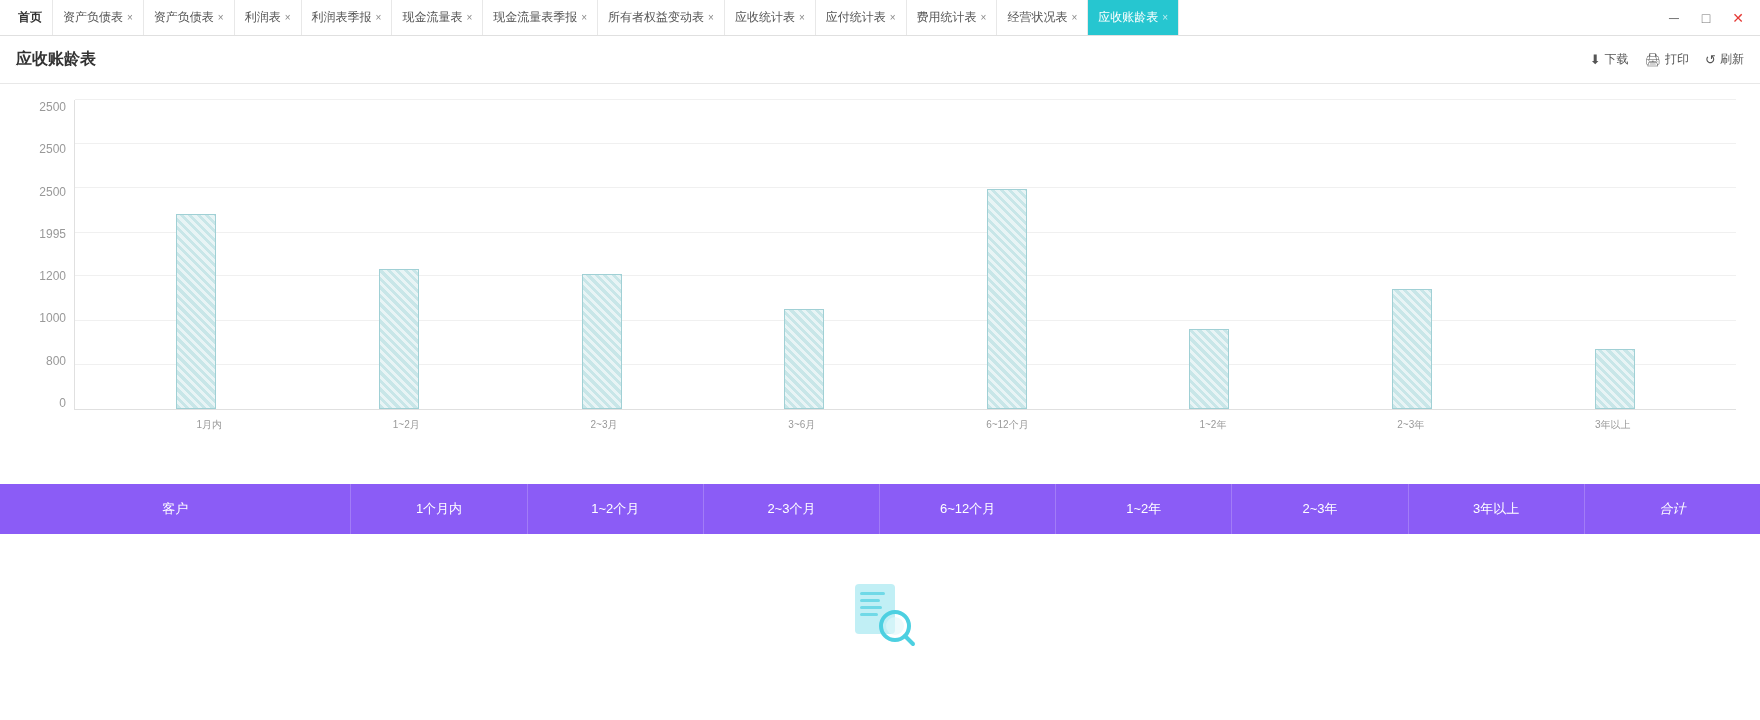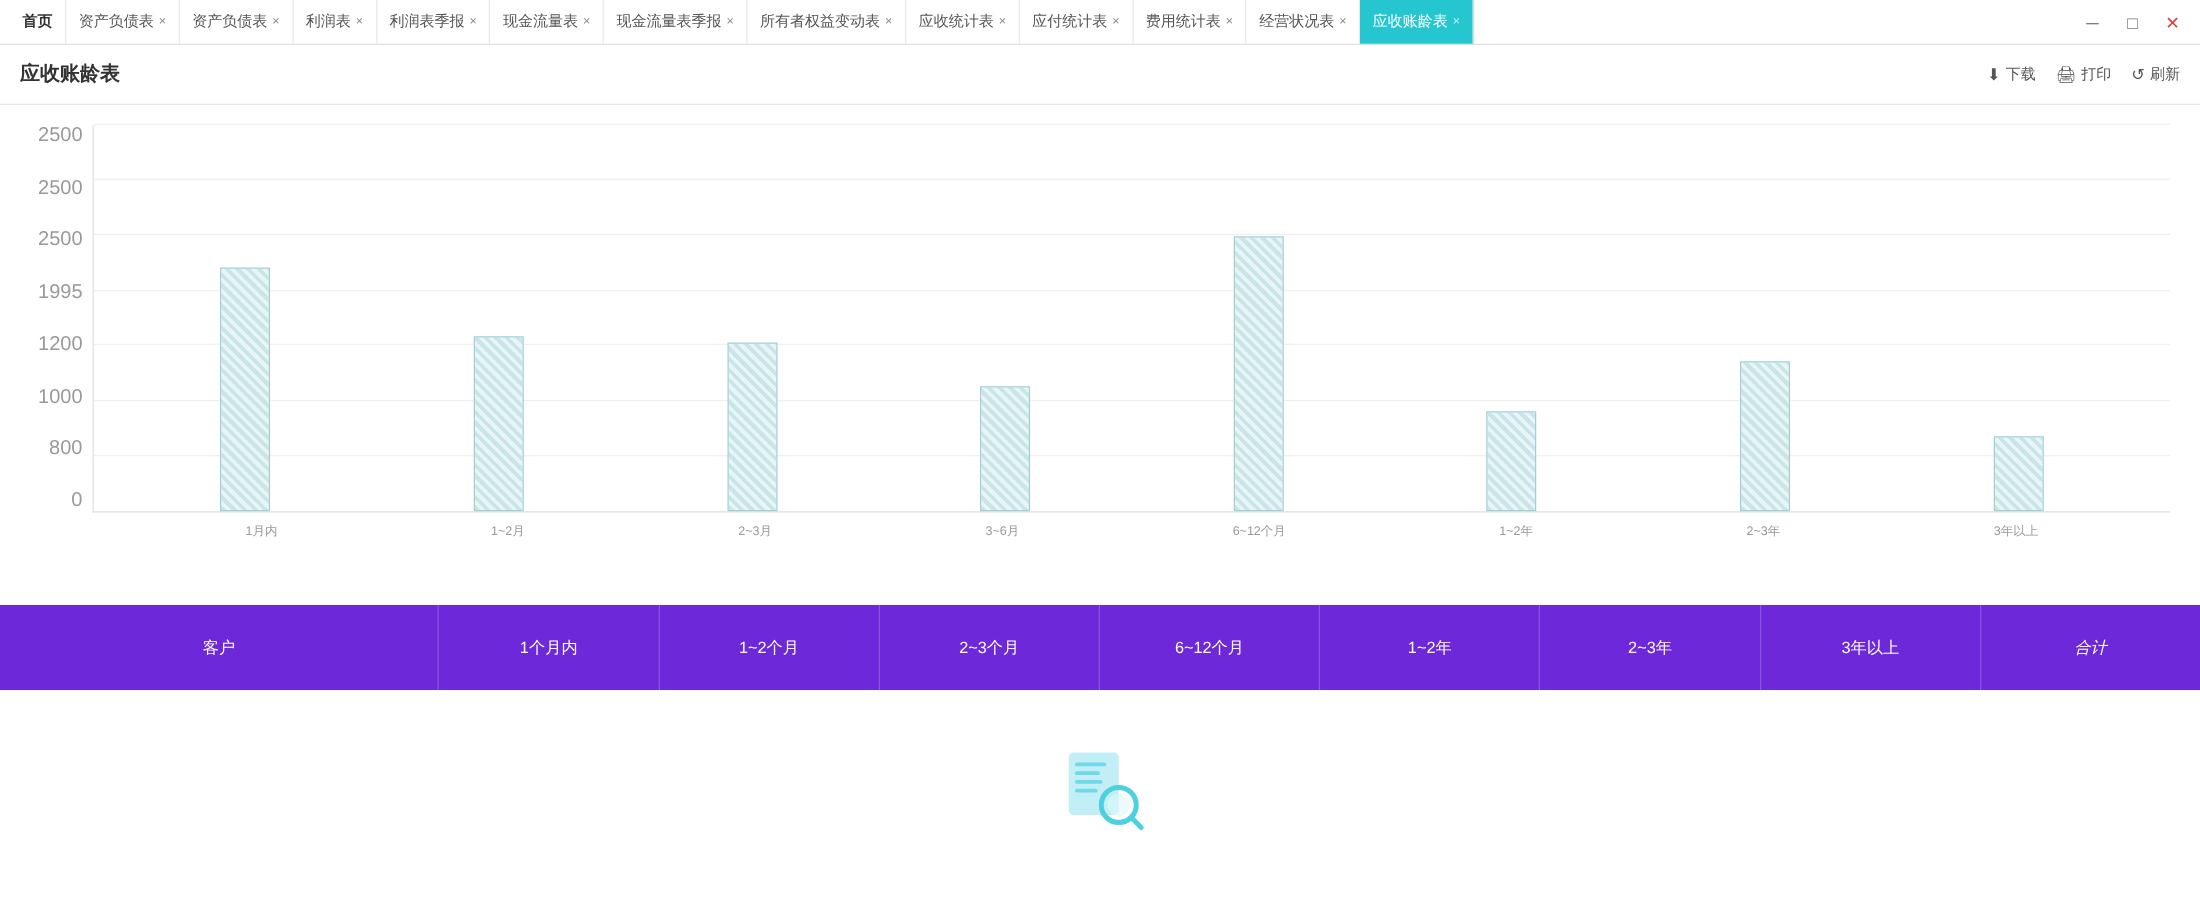--- a/index.html
+++ b/index.html
@@ -111,21 +111,21 @@
       top: 0;
       bottom: 30px;
       width: 50px;
       display: flex;
       flex-direction: column-reverse;
       justify-content: space-between;
       align-items: flex-end;
       padding-right: 8px;
     }
     .y-label {
-      font-size: 16px;
+      font-size: 12px;
       color: #999;
     }
 
     
     .chart-plot {
       position: absolute;
       left: 50px;
       right: 0;
       top: 0;
       bottom: 30px;
@@ -188,23 +188,23 @@
       padding: 0 20px;
     }
     .x-label {
       font-size: 10px;
       color: #999;
       text-align: center;
     }
 
     
     .table-header {
-      background: #6d28d9;
-      display: flex;
-      height: 68px;
+      background: #8b5cf6;
+      display: flex;
+      height: 50px;
     }
     .table-header-cell {
       flex: 1;
       display: flex;
       align-items: center;
       justify-content: center;
       color: #fff;
       font-size: 13px;
       font-weight: 500;
       border-right: 1px solid rgba(255,255,255,0.2);

